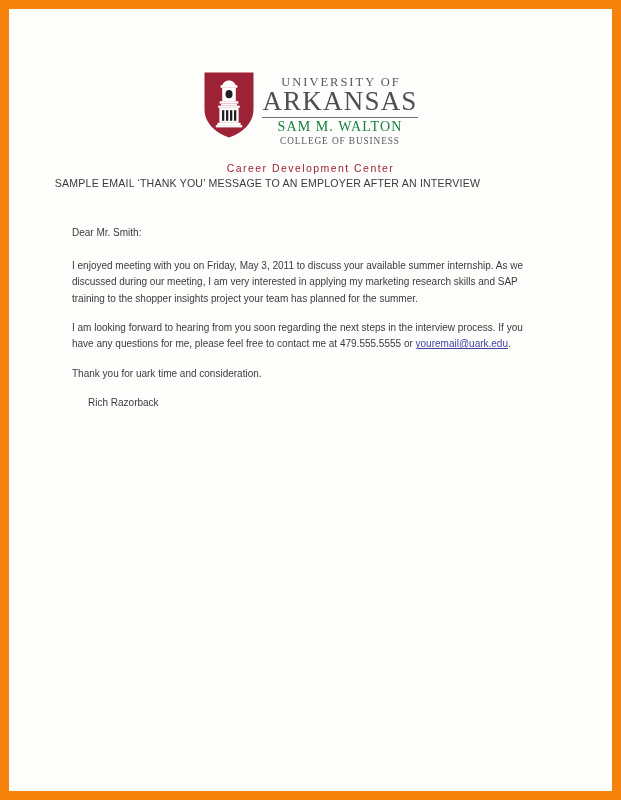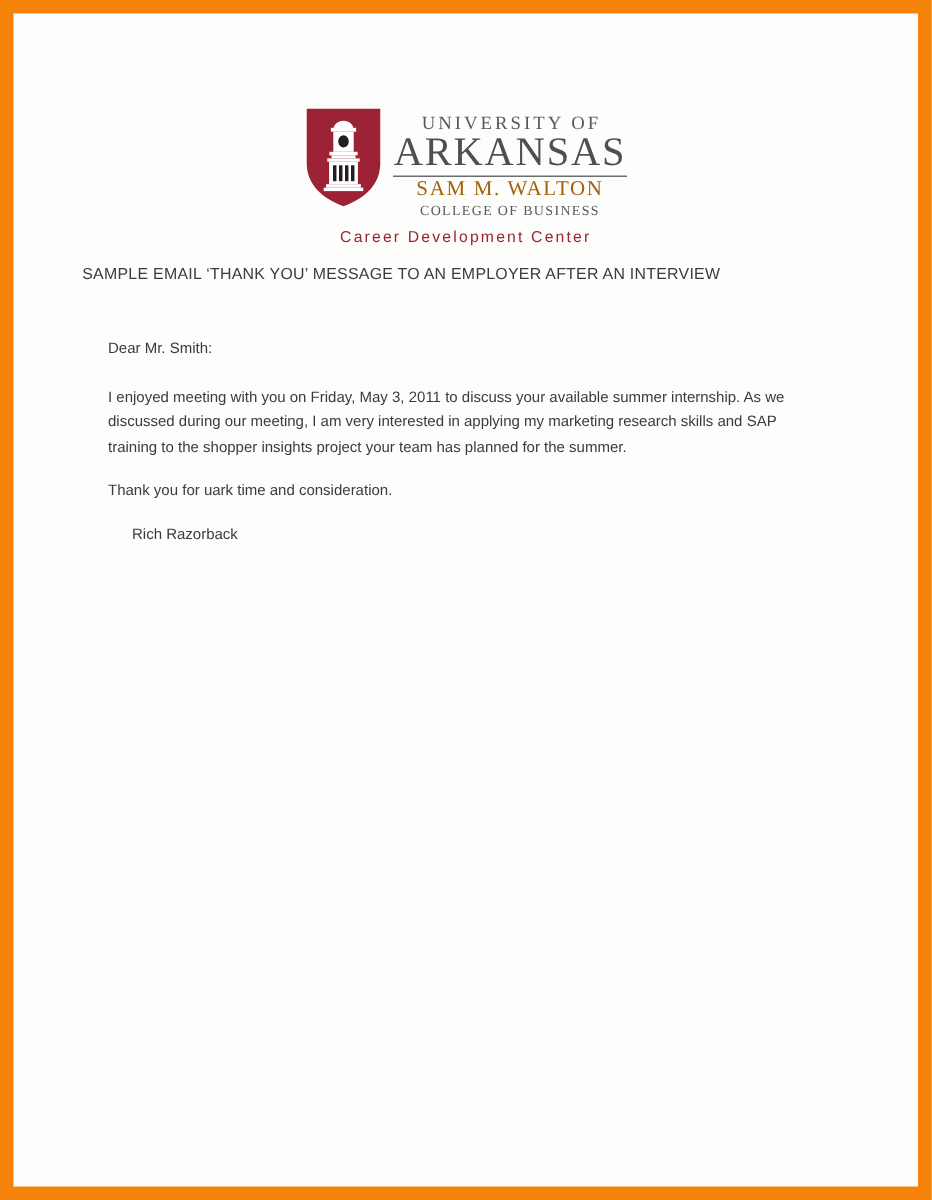--- a/index.html
+++ b/index.html
@@ -34,20 +34,21 @@
 
   
   .logo-block {
     position: absolute;
     left: 0;
     top: 62px;
     width: 603px;
     display: flex;
     flex-direction: column;
     align-items: center;
+    gap: 10px;
   }
   .logo-row {
     display: flex;
     align-items: flex-start;
     justify-content: center;
   }
   .shield-wrap {
     width: 52px;
     height: 68px;
     margin-right: 7px;
@@ -80,21 +81,21 @@
   .wm-rule {
     width: 100%;
     height: 1px;
     background: #6d6e70;
     margin: 2px 0 2px 0;
   }
   .wm-walton {
     font-family: "Liberation Serif", serif;
     font-size: 14px;
     letter-spacing: 1.1px;
-    color: #a16207;
+    color: #15803d;
     line-height: 1.05;
     white-space: nowrap;
   }
   .wm-college {
     font-family: "Liberation Serif", serif;
     font-size: 9.3px;
     letter-spacing: 0.9px;
     color: #58595b;
     line-height: 1.1;
     white-space: nowrap;
@@ -198,18 +199,19 @@
         </div>
       </div>
       <div class="wm-tagline">Career Development Center</div>
     </div>
 
     <div class="doc-title">SAMPLE EMAIL ‘THANK YOU’ MESSAGE TO AN EMPLOYER AFTER AN INTERVIEW</div>
 
     <div class="letter">
       <p class="salutation">Dear Mr. Smith:</p>
       <p class="para">I enjoyed meeting with you on Friday, May 3, 2011 to discuss your available summer internship. As we discussed during our meeting, I am very interested in applying my marketing research skills and SAP training to the shopper insights project your team has planned for the summer.</p>
+      <p class="para"><span>I am looking forward to hearing from you soon regarding the next steps in the interview process. If you have any questions for me, please feel free to contact me at 479.555.5555 or </span><a class="email-link" href="#">youremail@uark.edu</a><span>.</span></p>
       <p class="closing-thanks">Thank you for uark time and consideration.</p>
       <p class="signature">Rich Razorback</p>
     </div>
 
   </div>
 </div>
 
 </body></html>

